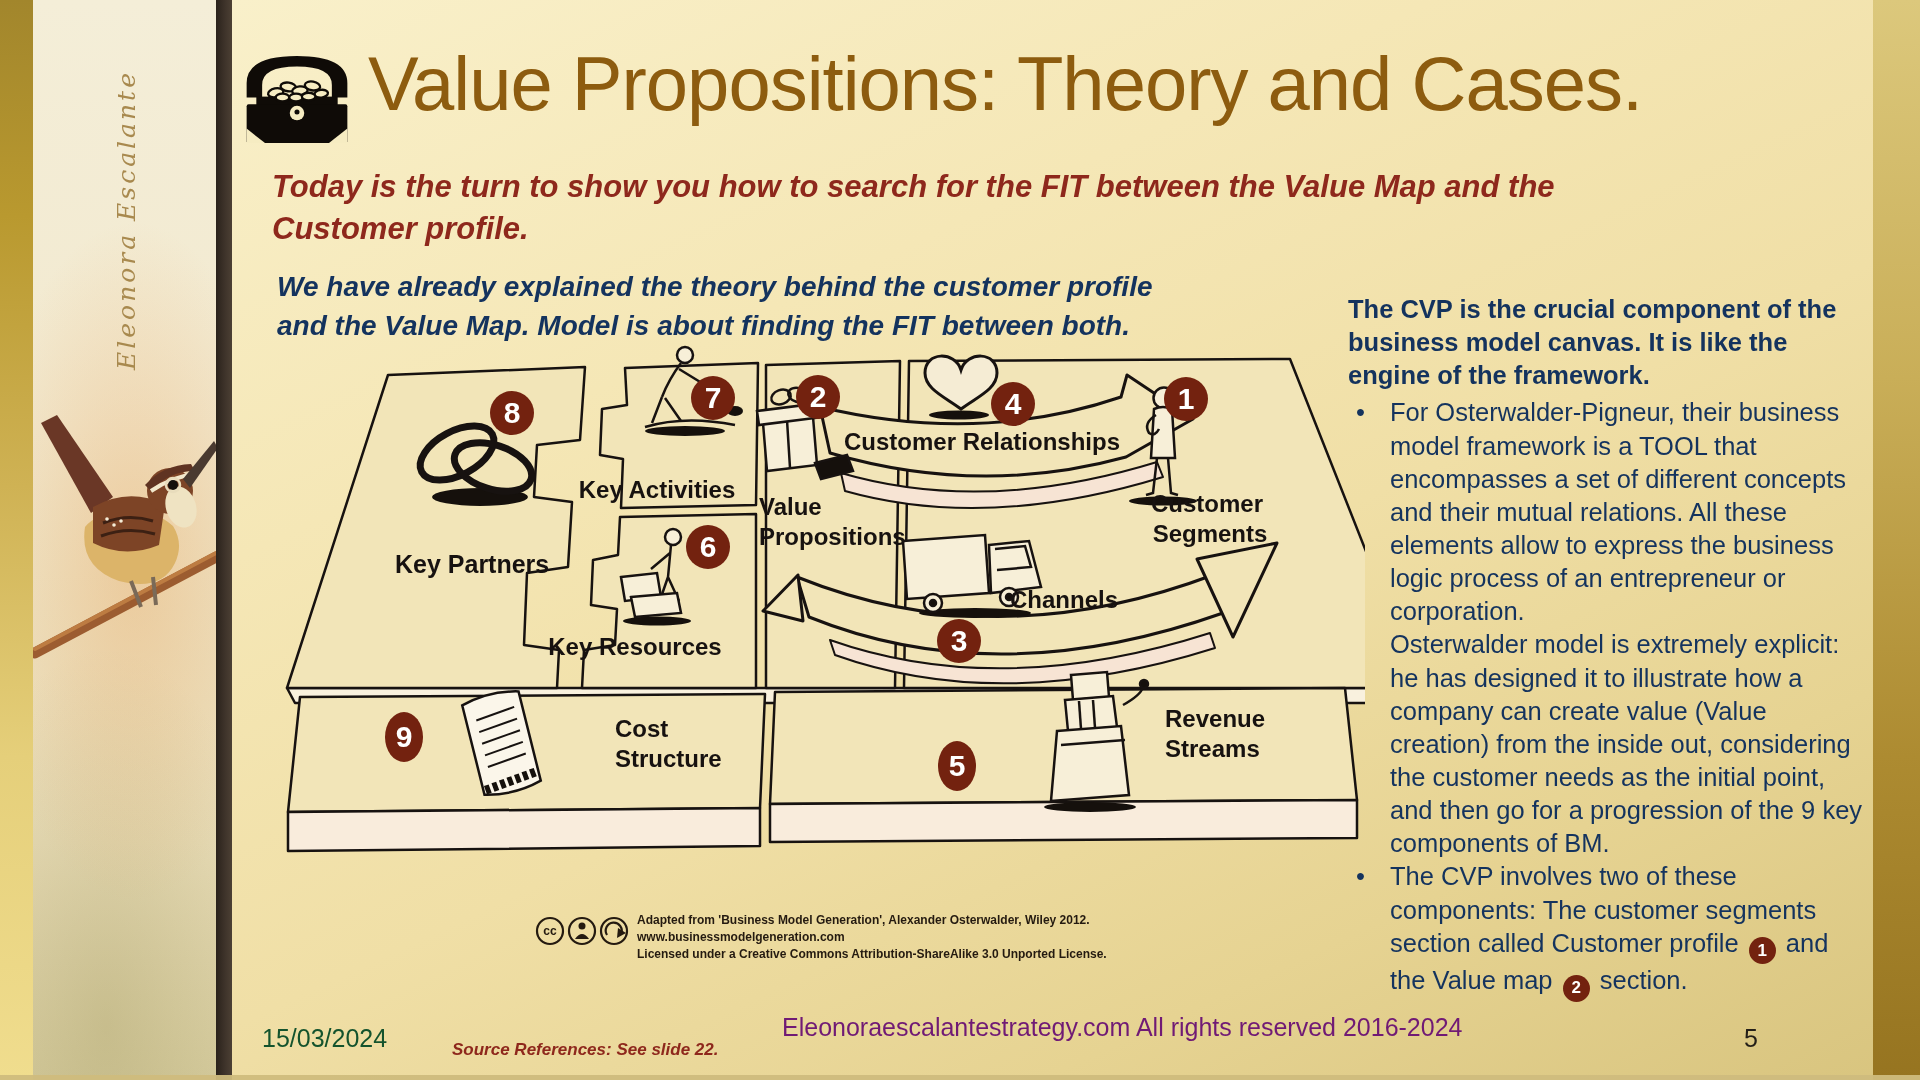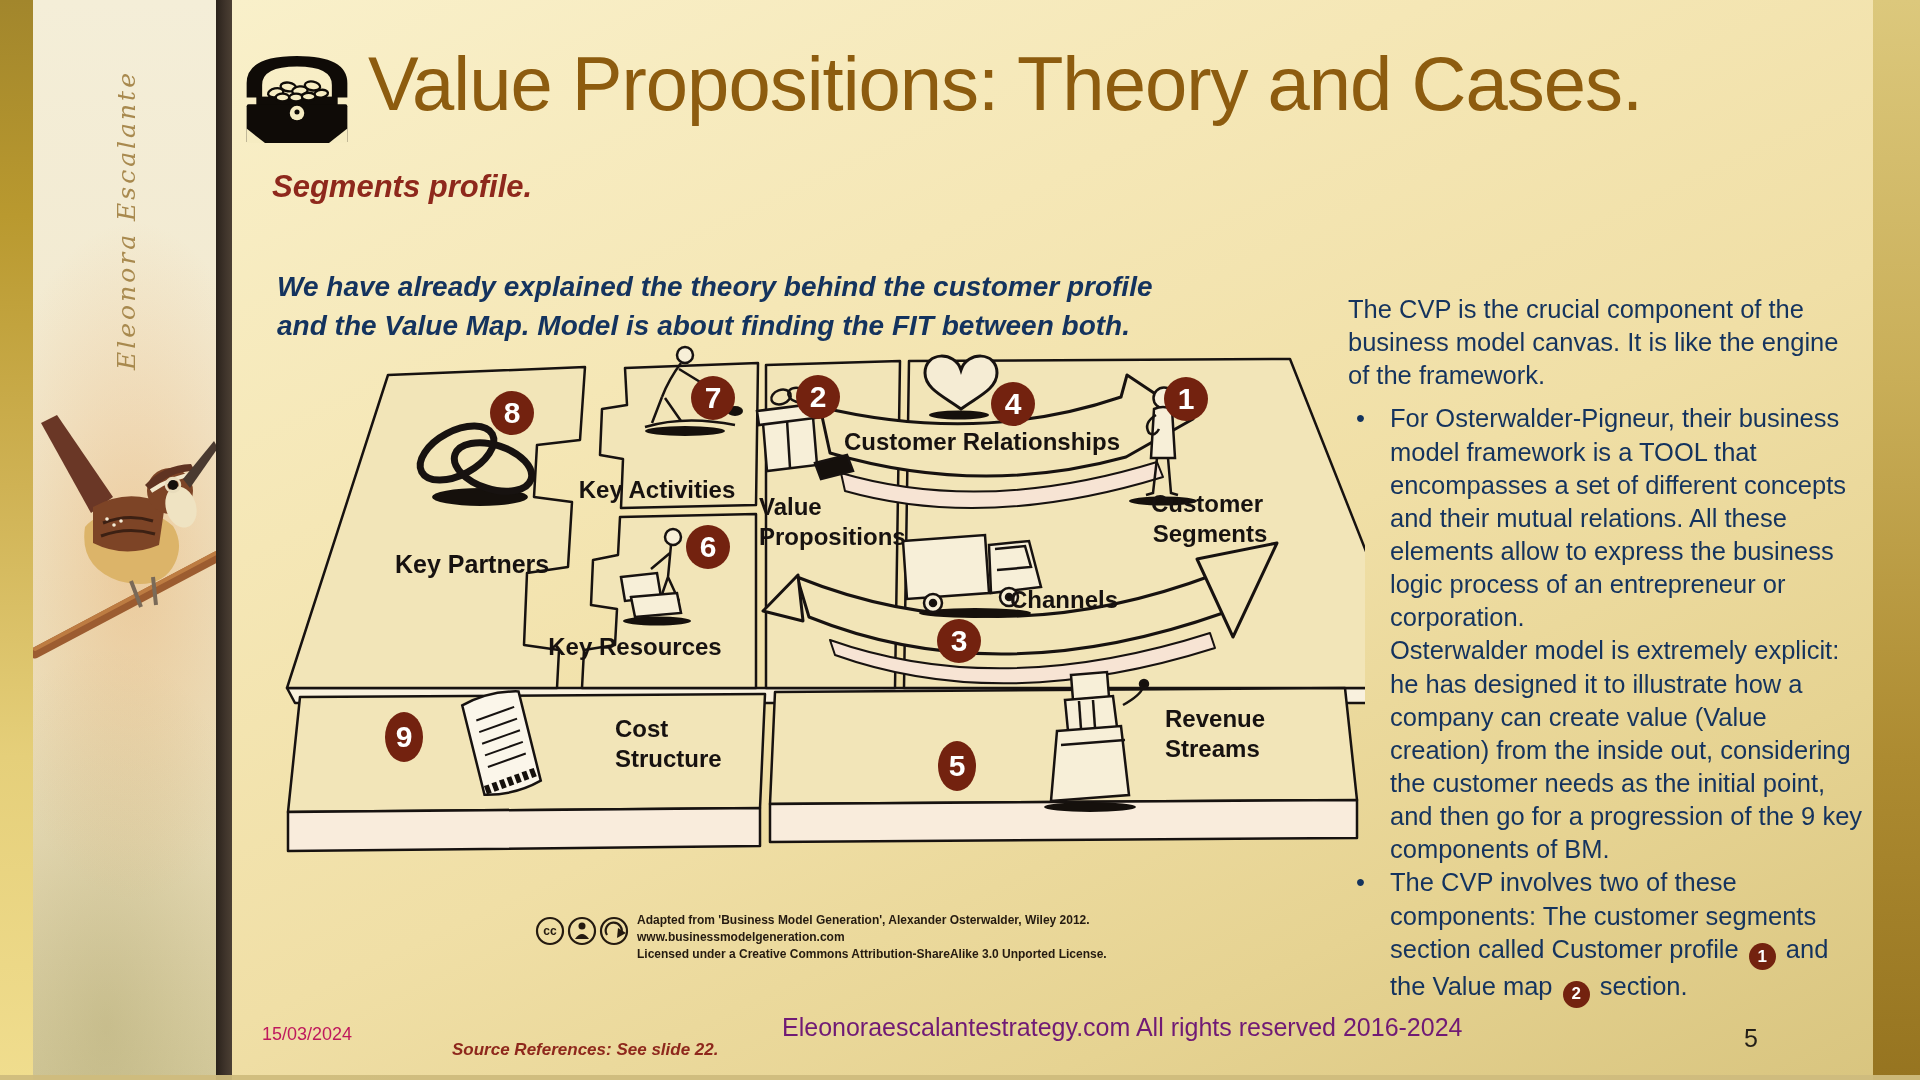--- a/index.html
+++ b/index.html
@@ -56,36 +56,36 @@
   }
   .intro-blue{
     position:absolute; left:277px; top:261px; width:1100px;
     font-size:28px; font-weight:bold; font-style:italic; color:#14335e; line-height:1.4;margin-top:6px;
   }
   
   .right-panel{
     position:absolute; left:1348px; top:293px; width:518px;
     color:#14335e; font-size:25.5px; line-height:1.3;
   }
-  .rp-heading{ font-weight:normal; margin-bottom:10px; }
+  .rp-heading{ font-weight:bold; margin-bottom:4px; }
   .bullet-row{ display:flex; }
   .bullet-marker{ flex:0 0 42px; padding-left:8px; }
   .bullet-text{ flex:1; }
   .badge-inline{
     display:inline-flex; width:27px; height:27px; border-radius:50%;
     background:#73220f; color:#fff; font-size:17px; font-weight:bold;
     align-items:center; justify-content:center; vertical-align:-4px; margin:0 3px;
   }
   
   .diagram-svg{ position:absolute; left:285px; top:345px; width:1080px; height:620px; }
   .dg-label{ font-family:"Liberation Sans",sans-serif; font-weight:700; fill:#171210; }
   .dg-num{ font-family:"Liberation Sans",sans-serif; font-weight:700; fill:#ffffff; font-size:30px; }
   .cc-text{ font-family:"Liberation Sans",sans-serif; font-weight:700; fill:#241a10; font-size:12px; }
   
-  .footer-date{ position:absolute; left:262px; top:1024px; font-size:18px; color:#be185d; }
+  .footer-date{ position:absolute; left:262px; top:1024px; font-size:25px; color:#14532d; }
   .footer-source{ position:absolute; left:452px; top:1040px; font-size:17px; font-style:italic; font-weight:bold; color:#8e281c; }
   .footer-site{ position:absolute; left:782px; top:1013px; font-size:25px; color:#701a75; }
   .footer-page{ position:absolute; left:1744px; top:1024px; font-size:25px; color:#241f18; }
 </style>
 </head>
 <body>
 
 <div class="stage">
 
   <div class="gold-strip"></div>
@@ -132,21 +132,22 @@
     </g>
     <rect x="8" y="52" width="104" height="40" rx="2" fill="#0f0b07"></rect>
     <circle cx="60" cy="61" r="7.5" fill="#f6ecc2"></circle>
     <circle cx="60" cy="60" r="2.6" fill="#0f0b07"></circle>
     <polygon points="8,92 27,92 8,77" fill="#f6ecc2"></polygon>
     <polygon points="112,92 93,92 112,77" fill="#f6ecc2"></polygon>
   </svg>
   <div class="page-title">Value Propositions: Theory and Cases.</div>
 
   <div class="intro-red">
-    <div>Segments profile.</div>
+    <div>Today is the turn to show you how to search for the FIT between the Value Map and the</div>
+    <div>Customer profile.</div>
   </div>
   <div class="intro-blue">
     <div>We have already explained the theory behind the customer profile</div>
     <div>and the Value Map. Model is about finding the FIT between both.</div>
   </div>
 
   <div class="right-panel">
     <div class="rp-heading">The CVP is the crucial component of the business model canvas.  It is like the engine of the framework.</div>
     <div class="bullet-row">
       <span class="bullet-marker">•</span>

